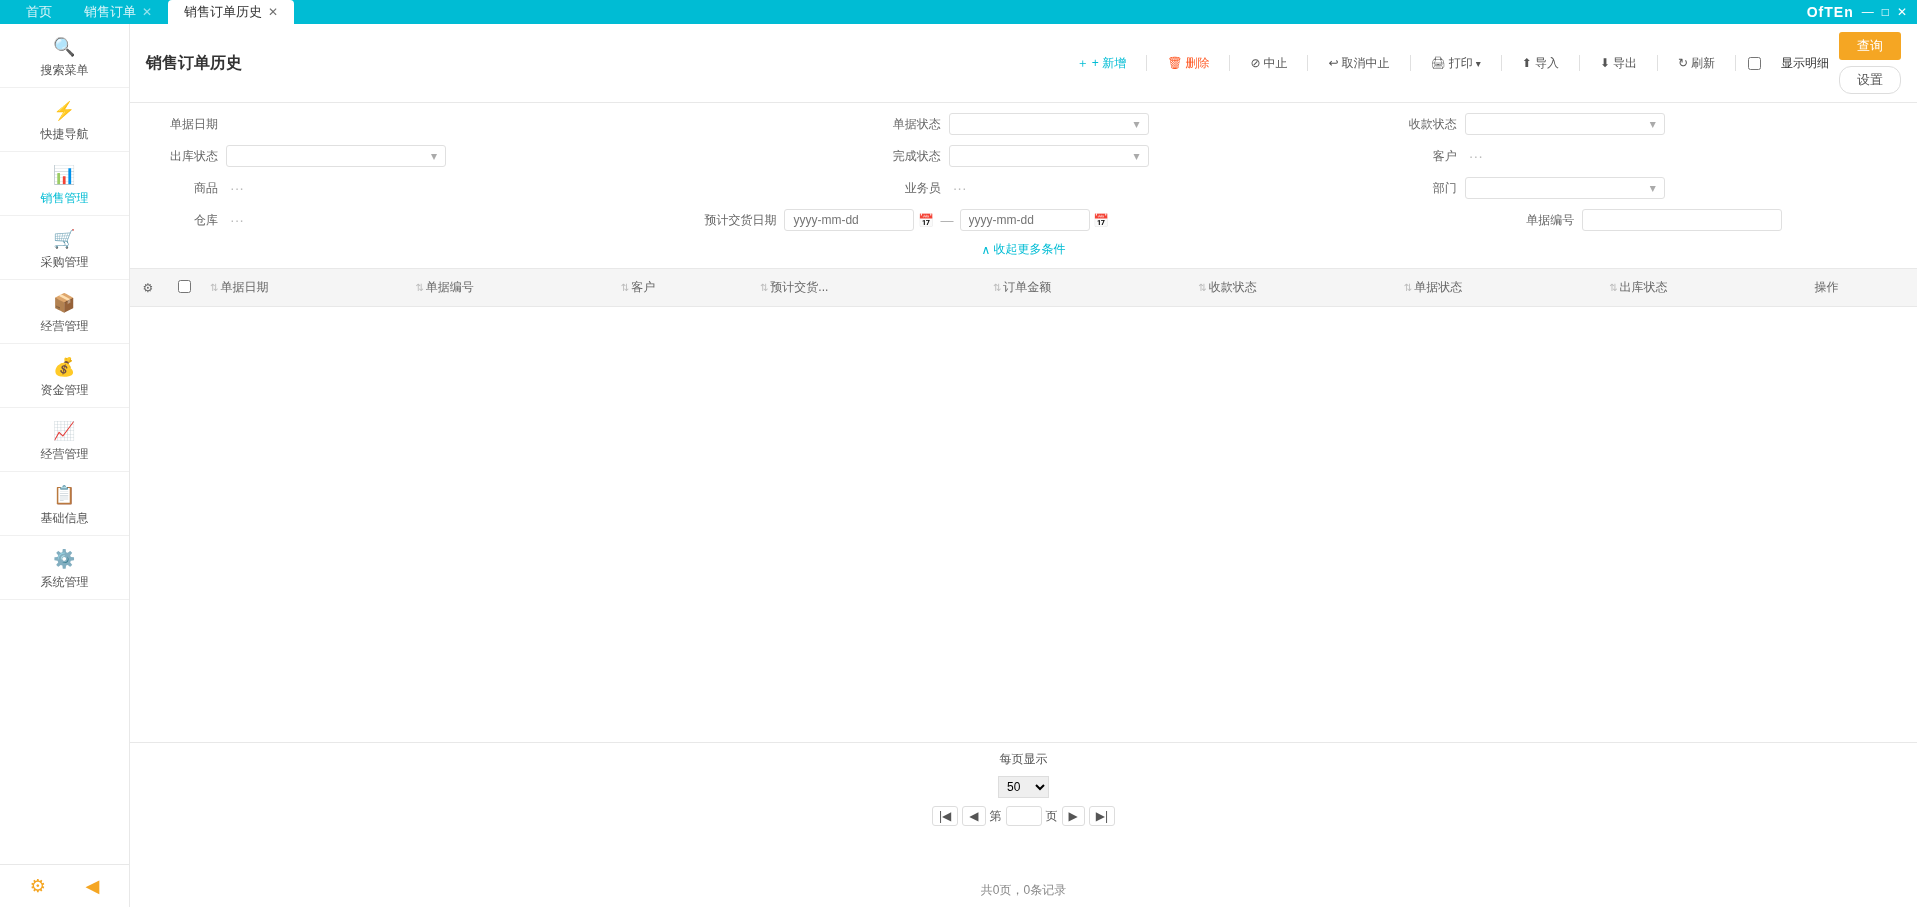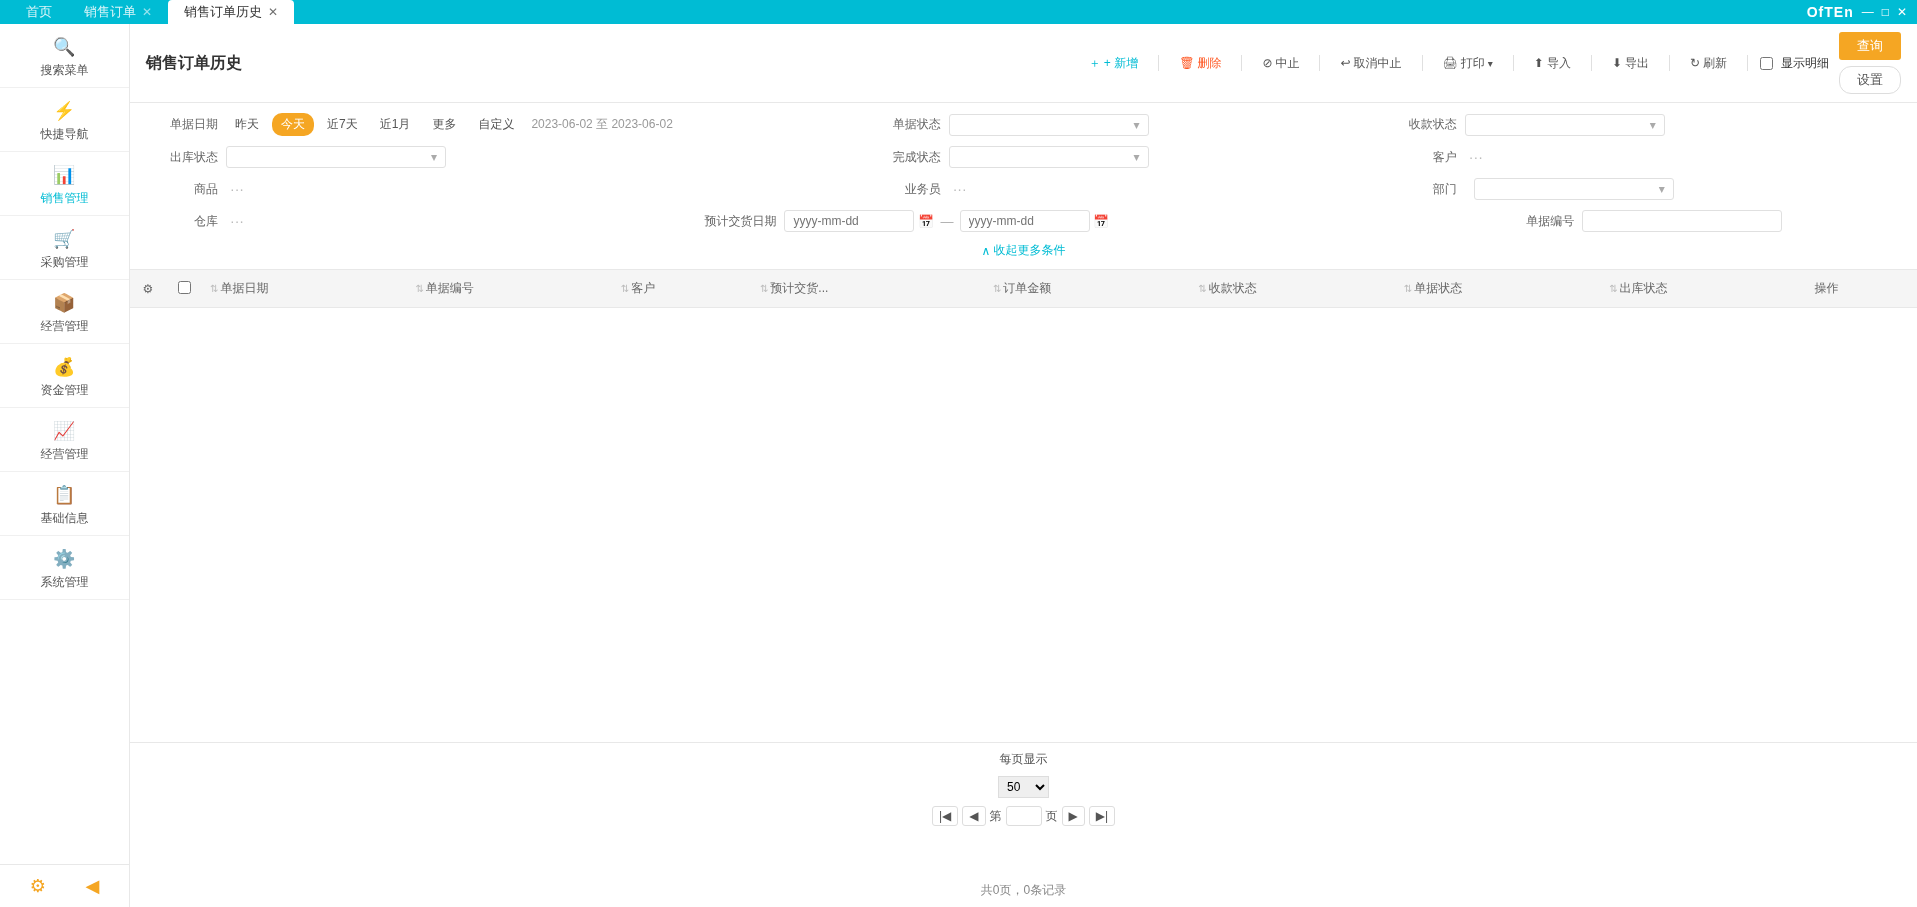--- a/index.html
+++ b/index.html
@@ -29,21 +29,21 @@
 
     
     .page-header { background: #fff; padding: 8px 16px; display: flex; align-items: center; justify-content: space-between; border-bottom: 1px solid #e8e8e8; flex-shrink: 0; }
     .page-title { font-size: 16px; font-weight: bold; color: #333; }
     .toolbar { display: flex; align-items: center; gap: 10px; }
     .toolbar-btn { display: flex; align-items: center; gap: 3px; padding: 4px 8px; border: none; background: none; cursor: pointer; color: #555; font-size: 12px; }
     .toolbar-btn.add { color: #00bcd4; }
     .toolbar-btn.danger { color: #ff5722; }
     .btn-query { background: #f5a623; color: #fff; border: none; padding: 5px 18px; border-radius: 3px; cursor: pointer; font-size: 13px; }
     .btn-setting { background: #fff; color: #555; border: 1px solid #ddd; padding: 4px 14px; border-radius: 12px; cursor: pointer; font-size: 13px; margin-top: 4px; }
-    .display-detail-check { display: flex; align-items: center; gap: 8px; font-size: 12px; cursor: pointer; }
+    .display-detail-check { display: flex; align-items: center; gap: 20px; font-size: 12px; cursor: pointer; }
 
     
     .filter-area { background: #fff; padding: 10px 16px; border-bottom: 1px solid #e8e8e8; flex-shrink: 0; }
     .filter-row { display: flex; align-items: center; margin-bottom: 10px; gap: 0; }
     .filter-label { width: 80px; text-align: right; color: #666; font-size: 12px; flex-shrink: 0; padding-right: 8px; }
     .filter-control { flex: 1; display: flex; align-items: center; }
     .date-tabs { display: flex; align-items: center; gap: 4px; }
     .date-tab { padding: 2px 8px; border-radius: 3px; cursor: pointer; font-size: 12px; color: #555; border: 1px solid transparent; }
     .date-tab.active { background: #f5a623; color: #fff; border-radius: 10px; }
     .date-range { font-size: 12px; color: #999; margin-left: 8px; }
@@ -207,31 +207,20 @@
           <button class="btn-setting">设置</button>
         </div>
       </div>
     </div>
 
     <div class="filter-area">
 
       <div class="filter-row">
         <div class="filter-segment" style="flex:1.4;">
           <span class="filter-label">单据日期</span>
-          <div class="filter-control">
-            <div class="date-tabs">
-              <span class="date-tab">昨天</span>
-              <span class="date-tab active">今天</span>
-              <span class="date-tab">近7天</span>
-              <span class="date-tab">近1月</span>
-              <span class="date-tab">更多</span>
-              <span class="date-tab">自定义</span>
-            </div>
-            <span class="date-range">2023-06-02 至 2023-06-02</span>
-          </div>
         </div>
         <div class="filter-segment" style="flex:1;">
           <span class="filter-label">单据状态</span>
           <div class="filter-control">
             <div class="filter-select" style="width:200px;">
               <span></span>
               <span class="chevron">▾</span>
             </div>
           </div>
         </div>
@@ -279,21 +268,21 @@
           <div class="filter-control">
             <span class="filter-dots">···</span>
           </div>
         </div>
         <div class="filter-segment" style="flex:1;">
           <span class="filter-label">业务员</span>
           <div class="filter-control">
             <span class="filter-dots">···</span>
           </div>
         </div>
-        <div class="filter-segment" style="flex:1;gap:9px;">
+        <div class="filter-segment" style="flex:1;">
           <span class="filter-label">部门</span>
           <div class="filter-control">
             <div class="filter-select" style="width:200px;">
               <span></span>
               <span class="chevron">▾</span>
             </div>
           </div>
         </div>
       </div>
 

